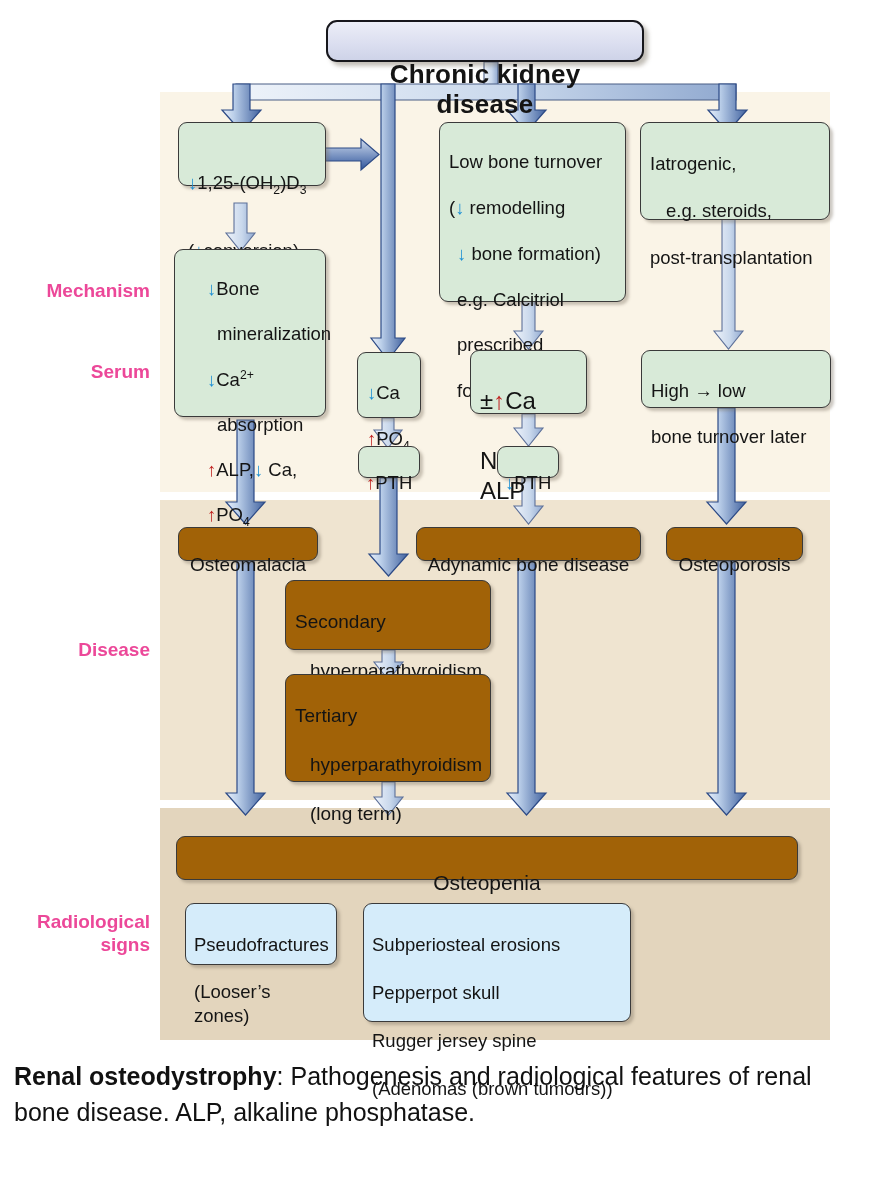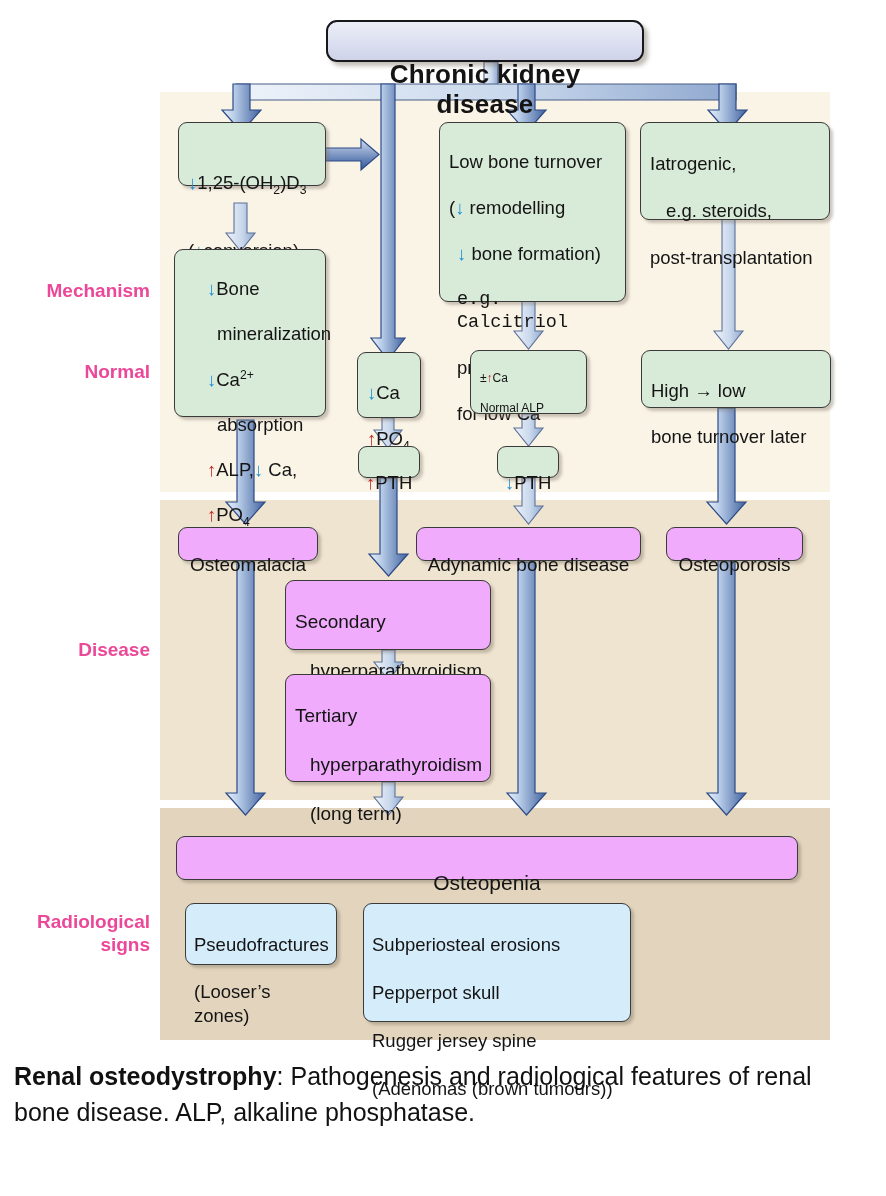--- a/index.html
+++ b/index.html
@@ -30,21 +30,21 @@
     border: 1.6px solid #3a3a3a;
     border-radius: 9px;
     box-shadow: 3px 3px 3px rgba(120,110,95,.38);
     font-size: 19px;
     line-height: 1.18;
     color: #141414;
     padding: 5px 9px;
     white-space: pre-line;
   }
   .green  { background: #d8ead8; }
-  .cream  { background: #f0abfc; }
+  .cream  { background: #a16207; }
   .blue   { background: #d5ecfa; }
   .title-box {
     background: linear-gradient(180deg,#eceef7 0%,#dcdff0 55%,#ced3e8 100%);
     border: 2.4px solid #17171c;
     border-radius: 11px;
     font-weight: bold; font-size: 26px;
     text-align: center;
     letter-spacing: .2px;
     box-shadow: 4px 4px 4px rgba(120,110,95,.45);
   }
@@ -167,21 +167,21 @@
     <g stroke="#2c4a86" stroke-width="1.2" fill="url(#gDown)">
       <path d="M718 561 h17 v232 l11 0 -19.5 22 -19.5 -22 l11 0 z"></path>
     </g>
   </svg>
 
   <div class="box title-box" style="left:326px; top:20px; width:318px; height:42px; padding:6px 10px;">
     <span>Chronic kidney disease</span>
   </div>
 
   <div class="rowlabel" style="top:279px;">Mechanism</div>
-  <div class="rowlabel" style="top:360px;">Normal</div>
+  <div class="rowlabel" style="top:360px;">Serum</div>
   <div class="rowlabel" style="top:638px;">Disease</div>
   <div class="rowlabel" style="top:910px; white-space:pre-line;">Radiological
 signs</div>
 
   <div class="box green" style="left:178px; top:122px; width:148px; height:64px; font-size:18.5px;">
     <div>
       <span class="dn">↓</span>1,25-(OH<sub>2</sub>)D<sub>3</sub>
     </div>
     <div>
       (<span class="dn">↓</span>conversion)
@@ -194,37 +194,37 @@
     <div><span class="dn">↓</span>Ca<sup>2+</sup></div>
     <div style="padding-left:10px;">absorption</div>
     <div><span class="up">↑</span>ALP,<span class="dn">↓</span> Ca,</div>
     <div><span class="up">↑</span>PO<sub>4</sub></div>
   </div>
 
   <div class="box green" style="left:439px; top:122px; width:187px; height:180px; font-size:18.5px; line-height:1.24;">
     <div>Low bone turnover</div>
     <div>(<span class="dn">↓</span> remodelling</div>
     <div style="padding-left:8px;"><span class="dn">↓</span> bone formation)</div>
-    <div style="padding-left:8px;font-family:Liberation Mono, monospace;">e.g. Calcitriol</div>
+    <div style="padding-left:8px;">e.g. Calcitriol</div>
     <div style="padding-left:8px;">prescribed</div>
     <div style="padding-left:8px;">for low Ca</div>
   </div>
 
   <div class="box green" style="left:640px; top:122px; width:190px; height:98px; font-size:18.5px; line-height:1.28;">
     <div>Iatrogenic,</div>
     <div style="padding-left:16px;">e.g. steroids,</div>
     <div>post-transplantation</div>
   </div>
 
   <div class="box green" style="left:357px; top:352px; width:64px; height:66px; font-size:18.5px; line-height:1.25;">
     <div><span class="dn">↓</span>Ca</div>
     <div><span class="up">↑</span>PO<sub>4</sub></div>
   </div>
 
-  <div class="box green" style="left:470px; top:350px; width:117px; height:64px; font-size:12px; line-height:1.25;">
+  <div class="box green" style="left:470px; top:350px; width:117px; height:64px; font-size:24px; line-height:1.25;">
     <div>±<span class="up">↑</span>Ca</div>
     <div>Normal ALP</div>
   </div>
 
   <div class="box green" style="left:358px; top:446px; width:62px; height:32px; font-size:18.5px; padding:3px 7px;">
     <div><span class="up">↑</span>PTH</div>
   </div>
 
   <div class="box green" style="left:497px; top:446px; width:62px; height:32px; font-size:18.5px; padding:3px 7px;border-radius:9px;">
     <div><span class="dn">↓</span>PTH</div>

